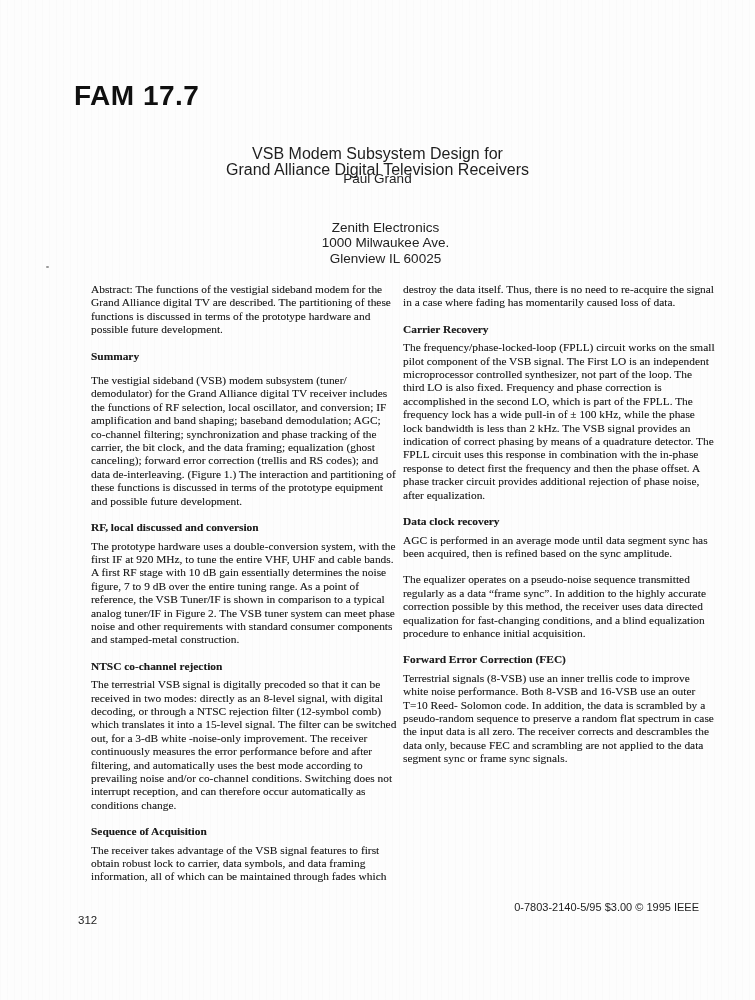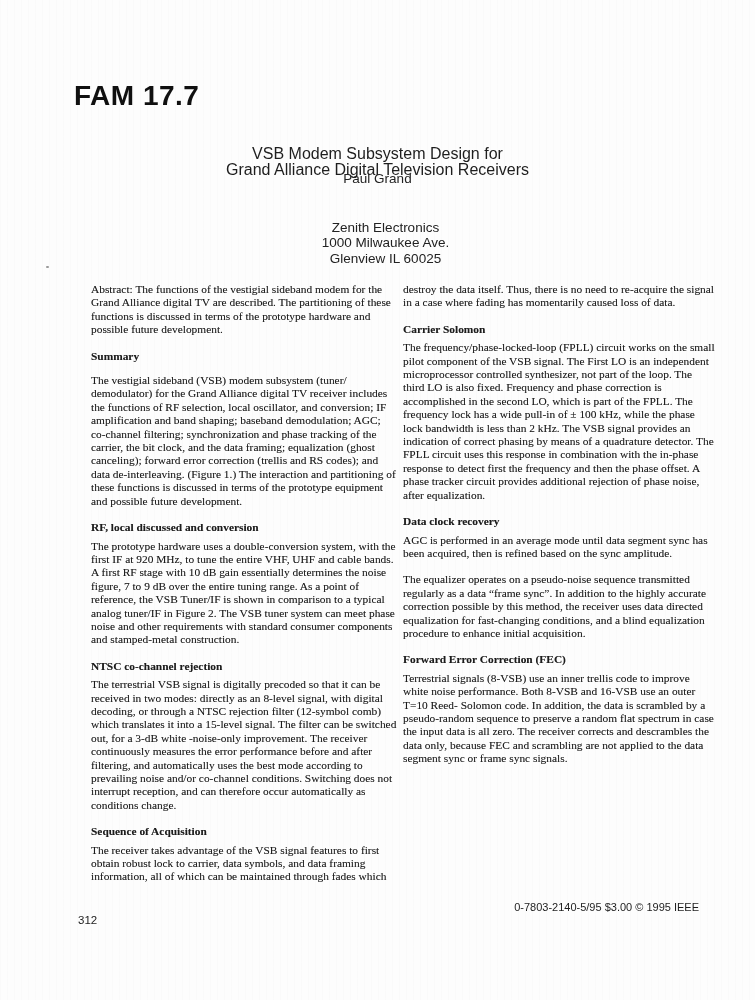--- a/index.html
+++ b/index.html
@@ -158,21 +158,21 @@
     <h3>NTSC co-channel rejection</h3>
     <p>The terrestrial VSB signal is digitally precoded so that it can be received in two modes: directly as an 8-level signal, with digital decoding, or through a NTSC rejection filter (12-symbol comb) which translates it into a 15-level signal.   The filter can be switched out, for a 3-dB white -noise-only improvement. The receiver continuously measures the error performance before and after filtering, and automatically uses the best mode according to prevailing noise and/or co-channel conditions.  Switching does not interrupt reception, and can therefore occur automatically as conditions change.</p>
 
     <h3>Sequence of Acquisition</h3>
     <p>The receiver takes advantage of the VSB signal features to first obtain robust lock to carrier, data symbols, and data framing information, all of which can be maintained through fades which</p>
   </div>
 
   <div class="col col-right">
     <p>destroy the data itself.  Thus, there is no need to re-acquire the signal in a case where fading has momentarily caused loss of data.</p>
 
-    <h3>Carrier Solomon</h3>
+    <h3>Carrier Recovery</h3>
     <p>The frequency/phase-locked-loop (FPLL) circuit works on the small pilot component of the VSB signal.  The First LO is an independent  microprocessor controlled synthesizer, not part of the loop.  The third LO is also fixed.  Frequency and phase correction is accomplished in the second LO, which is part of the FPLL. The frequency lock has a wide pull-in of ± 100 kHz, while the phase lock bandwidth is less than 2 kHz. The VSB signal provides an indication of correct phasing by means of a quadrature detector.  The FPLL circuit uses this response in combination with the in-phase response to detect first the frequency and then the phase offset.  A phase tracker circuit provides additional rejection of phase noise, after equalization.</p>
 
     <h3>Data clock recovery</h3>
 
     <p>AGC is performed in an average mode until data segment sync has been acquired, then is refined based on the sync amplitude.</p>
 
     <p>The equalizer operates on a pseudo-noise sequence transmitted regularly as a data “frame sync”.  In addition to the highly accurate correction possible by this method, the receiver uses data directed equalization for fast-changing conditions, and a blind equalization procedure to enhance initial acquisition.</p>
 
     <h3>Forward Error Correction (FEC)</h3>
     <p>Terrestrial signals (8-VSB) use an inner trellis code to improve white noise performance.  Both 8-VSB and 16-VSB use an outer T=10 Reed- Solomon code.  In addition, the data is scrambled by a pseudo-random sequence to preserve a random flat spectrum in case the input data is all zero.  The receiver corrects and descrambles the data only, because FEC and scrambling are not applied to the data segment sync or frame sync signals.</p>

